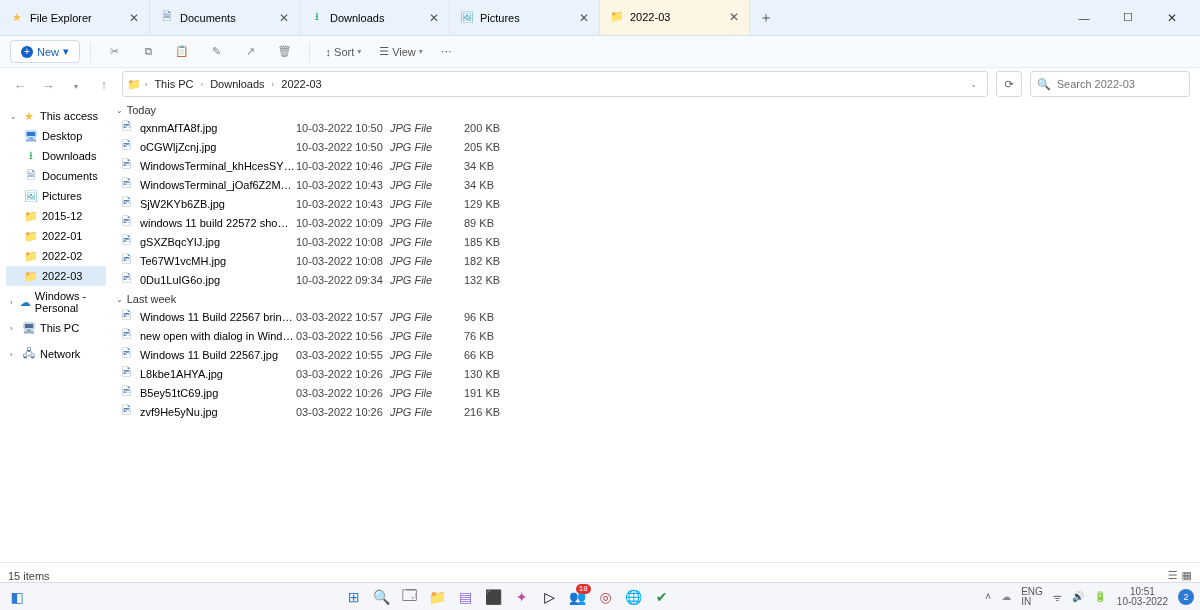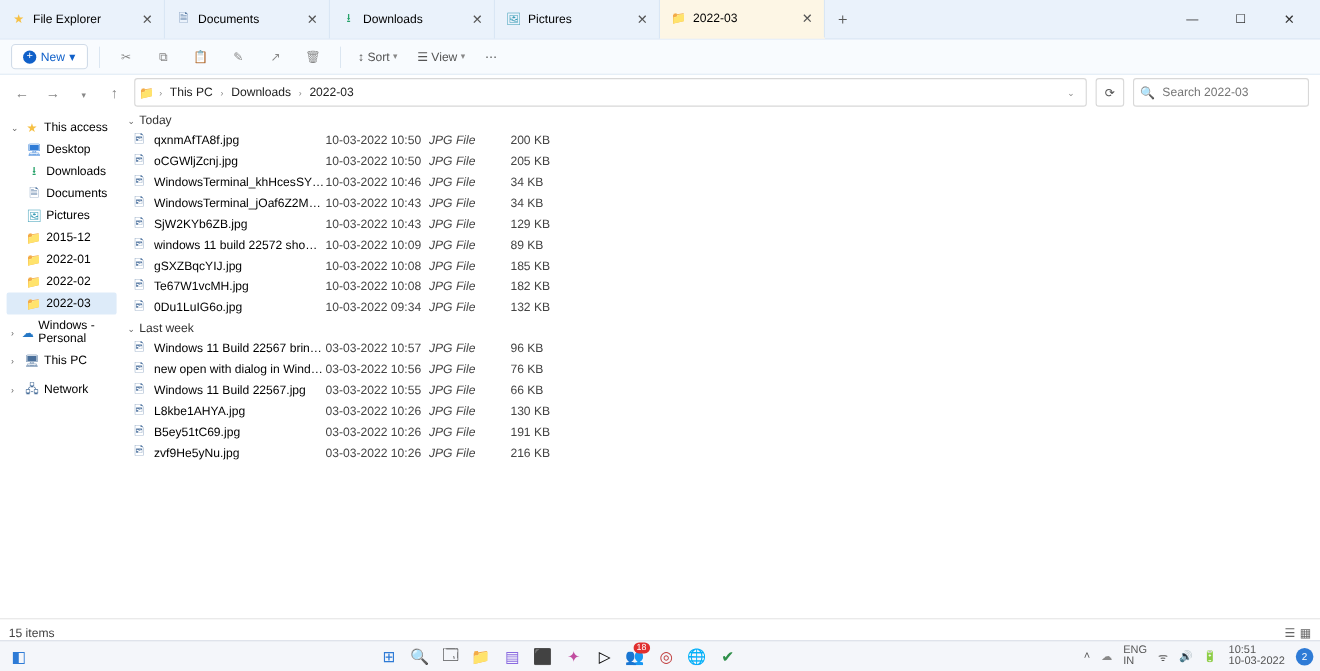--- a/index.html
+++ b/index.html
@@ -77,21 +77,21 @@
   .viewicons{margin-left:auto;display:flex;gap:4px;color:#666;}
 
   
   .taskbar { height:28px; background:#f4f6fa; border-top:1px solid #d9dee6; display:flex; align-items:center; padding:0 6px;}
   .tbleft{width:24px;}
   .tbcenter{flex:1;display:flex;justify-content:center;gap:6px;}
   .tbico{width:22px;height:22px;border-radius:4px;display:flex;align-items:center;justify-content:center;font-size:14px;position:relative;}
   .tbico .badge{position:absolute;top:-2px;right:-2px;background:#e03030;color:#fff;border-radius:8px;font-size:8px;padding:0 3px;line-height:10px;}
   .tbright{display:flex;align-items:center;gap:10px;color:#555;font-size:10px;}
   .tbright .lang{line-height:1;text-align:left;}
-  .tbright .clock{line-height:1;text-align:left;}
+  .tbright .clock{line-height:1;text-align:center;}
   .tbright .notif{width:16px;height:16px;border-radius:50%;background:#2e7bd6;color:#fff;display:flex;align-items:center;justify-content:center;font-size:9px;}
 </style>
 </head>
 <body>
 
 <div class="tabbar">
 
   <div id="tabs-mount" style="display: flex;">
       <div class="tab">
         <span class="icon" style="color:#f6c044">★</span>

